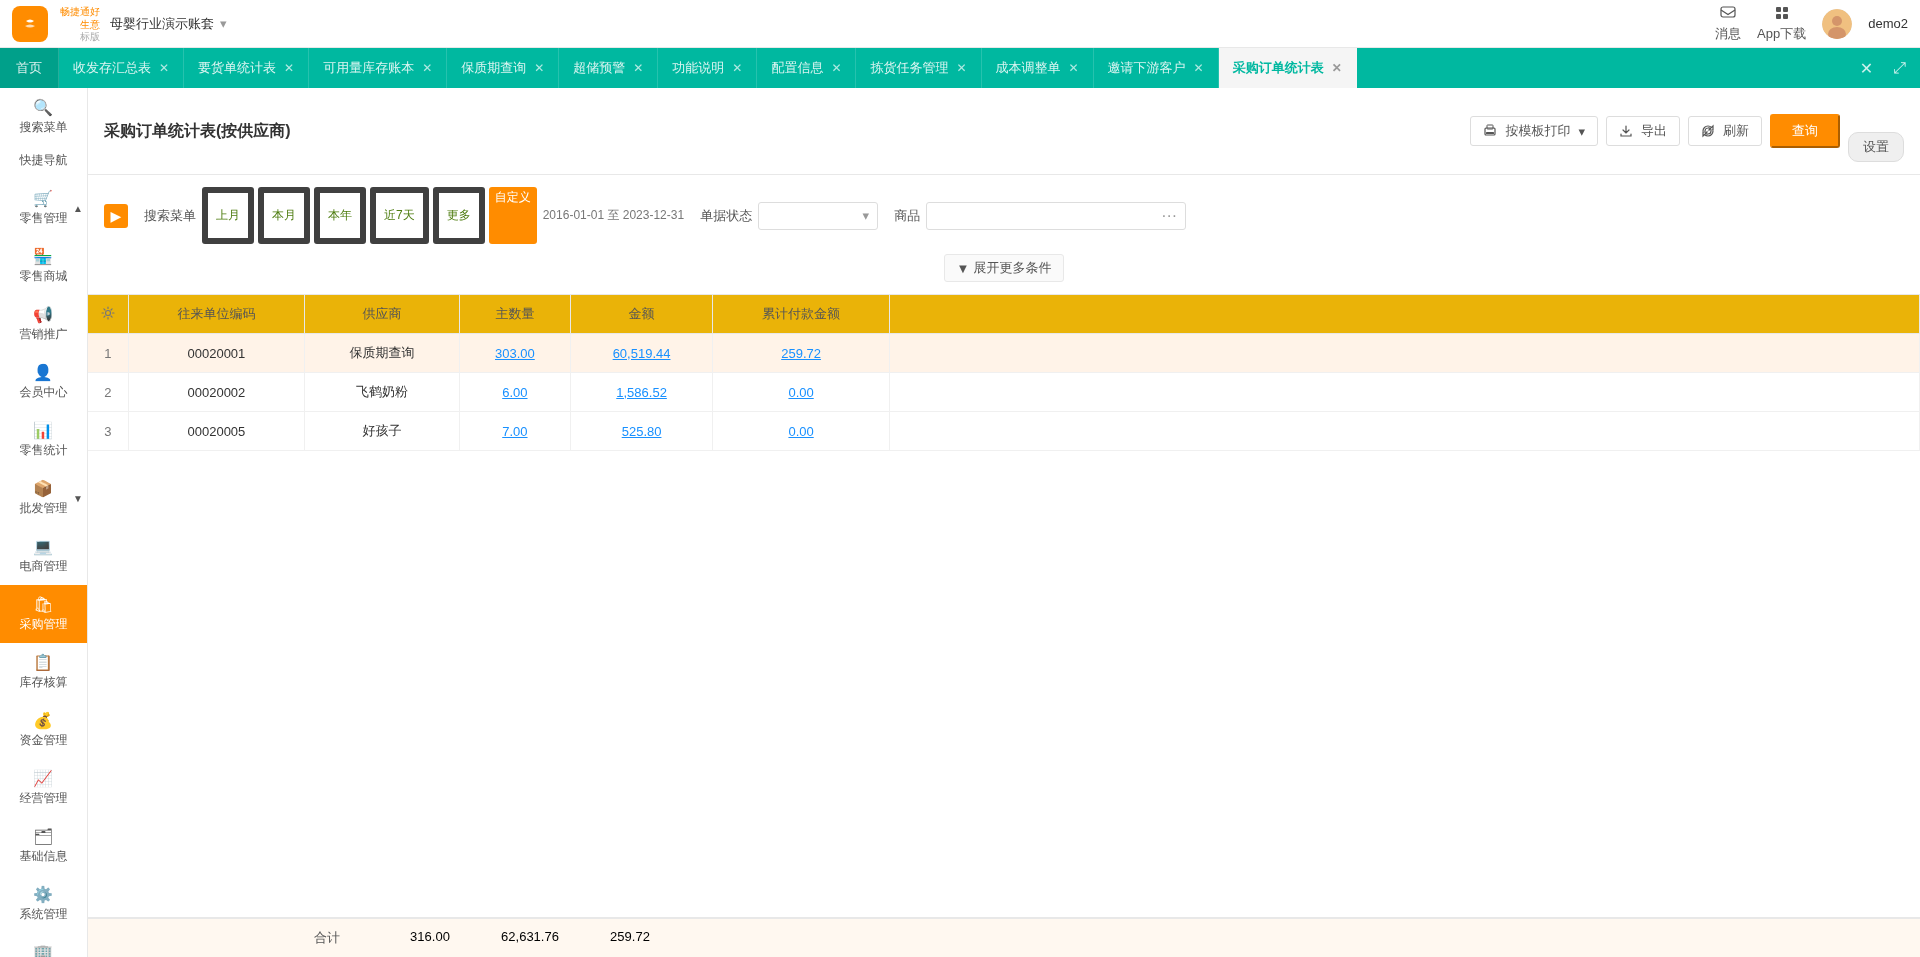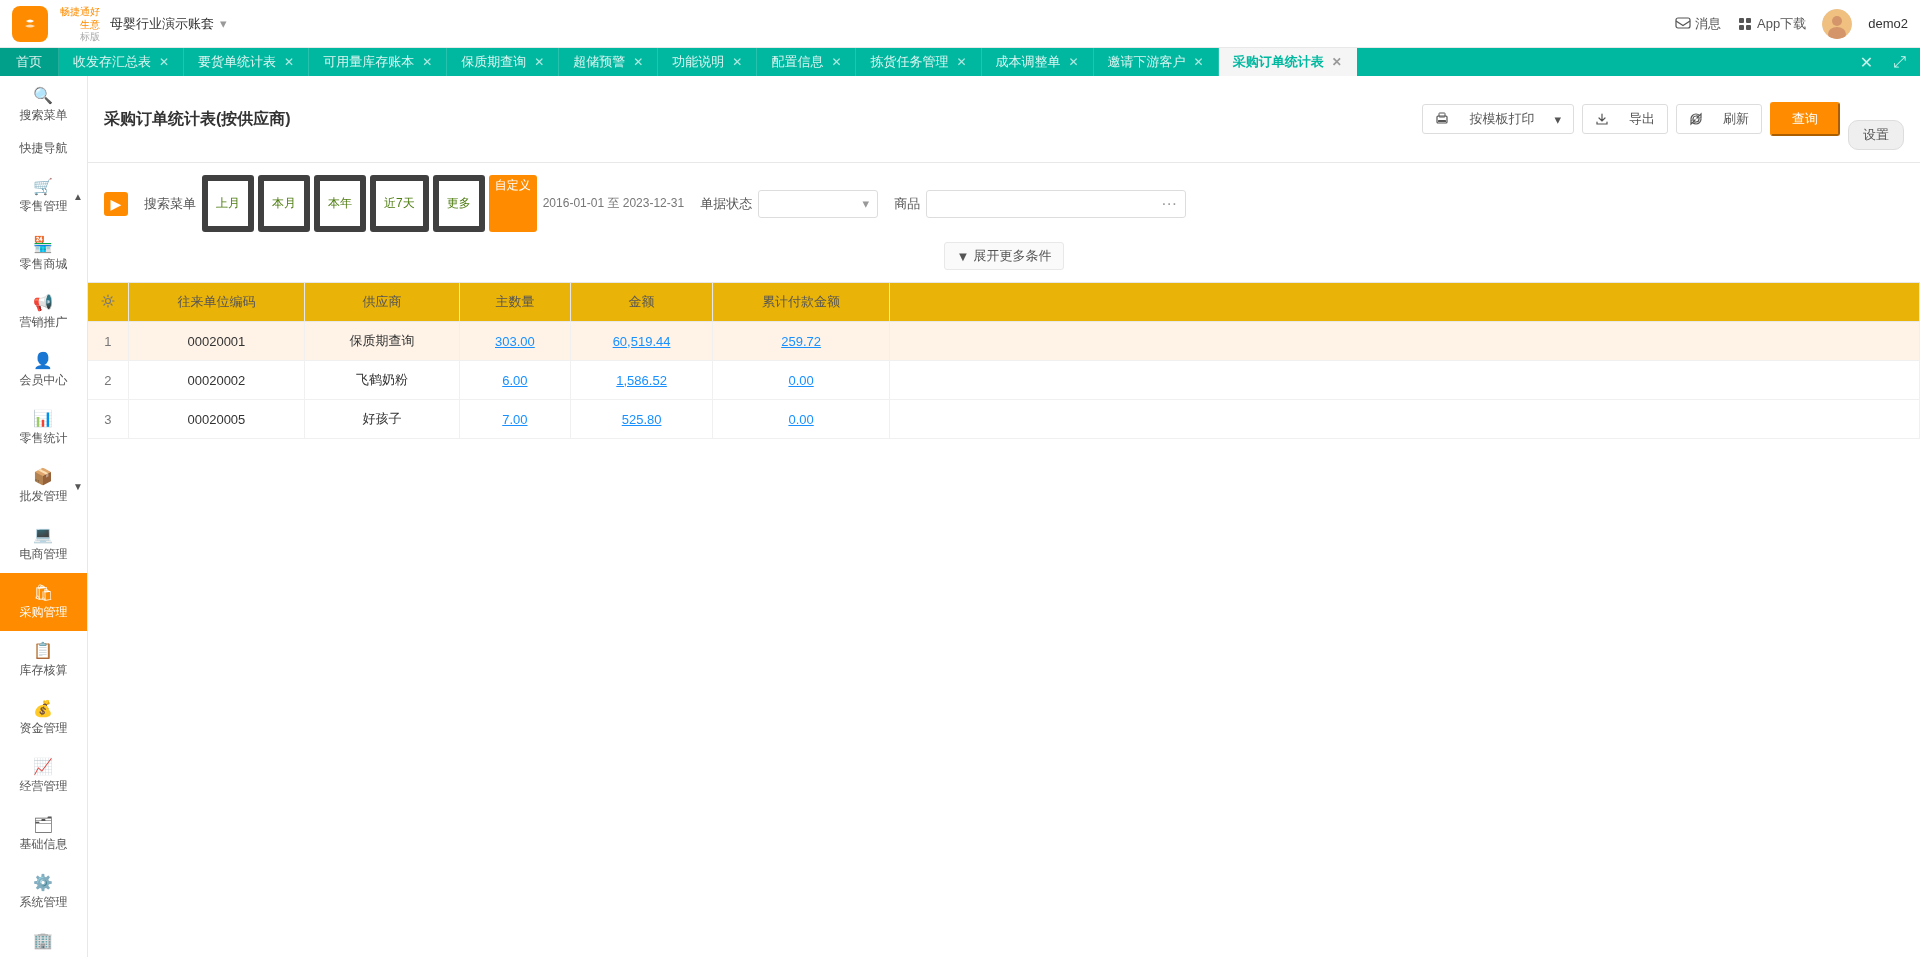--- a/index.html
+++ b/index.html
@@ -59,37 +59,38 @@
       align-items: center;
       gap: 16px;
     }
     #msg-btn, #app-btn {
       display: flex;
       align-items: center;
       gap: 4px;
       color: #555;
       cursor: pointer;
       font-size: 13px;
+      flex-direction: column;
     }
     #user-avatar {
       width: 30px;
       height: 30px;
       border-radius: 50%;
       background: #e8e8e8;
       display: flex;
       align-items: center;
       justify-content: center;
       overflow: hidden;
       cursor: pointer;
     }
     #user-name { color: #333; font-size: 13px; cursor: pointer; }
 
     
     #tab-bar {
-      height: 28px;
+      height: 40px;
       background: #00b8a0;
       display: flex;
       align-items: stretch;
       flex-shrink: 0;
       overflow: hidden;
     }
     .tab-item {
       display: flex;
       align-items: center;
       padding: 0 14px;
@@ -218,21 +219,21 @@
       color: #333;
     }
     #header-actions {
       display: flex;
       align-items: center;
       gap: 8px;
     }
     .action-btn {
       display: flex;
       align-items: center;
-      gap: 20px;
+      gap: 8px;
       padding: 5px 12px;
       border: 1px solid #ddd;
       border-radius: 3px;
       background: #fff;
       color: #555;
       font-size: 13px;
       cursor: pointer;
     }
     .btn-primary {
       background: #ff8c00;
@@ -704,15 +705,21 @@
             <td>好孩子</td>
             <td class="td-num">7.00</td>
             <td class="td-num">525.80</td>
             <td class="td-num">0.00</td>
             <td></td>
           </tr>
         </tbody>
       </table>
     </div>
 
+    <div id="table-footer">
+      <span class="footer-label">合计</span>
+      <span class="footer-val">316.00</span>
+      <span class="footer-val">62,631.76</span>
+      <span class="footer-val">259.72</span>
+    </div>
 
   </div>
 </div>
 
 </body></html>

